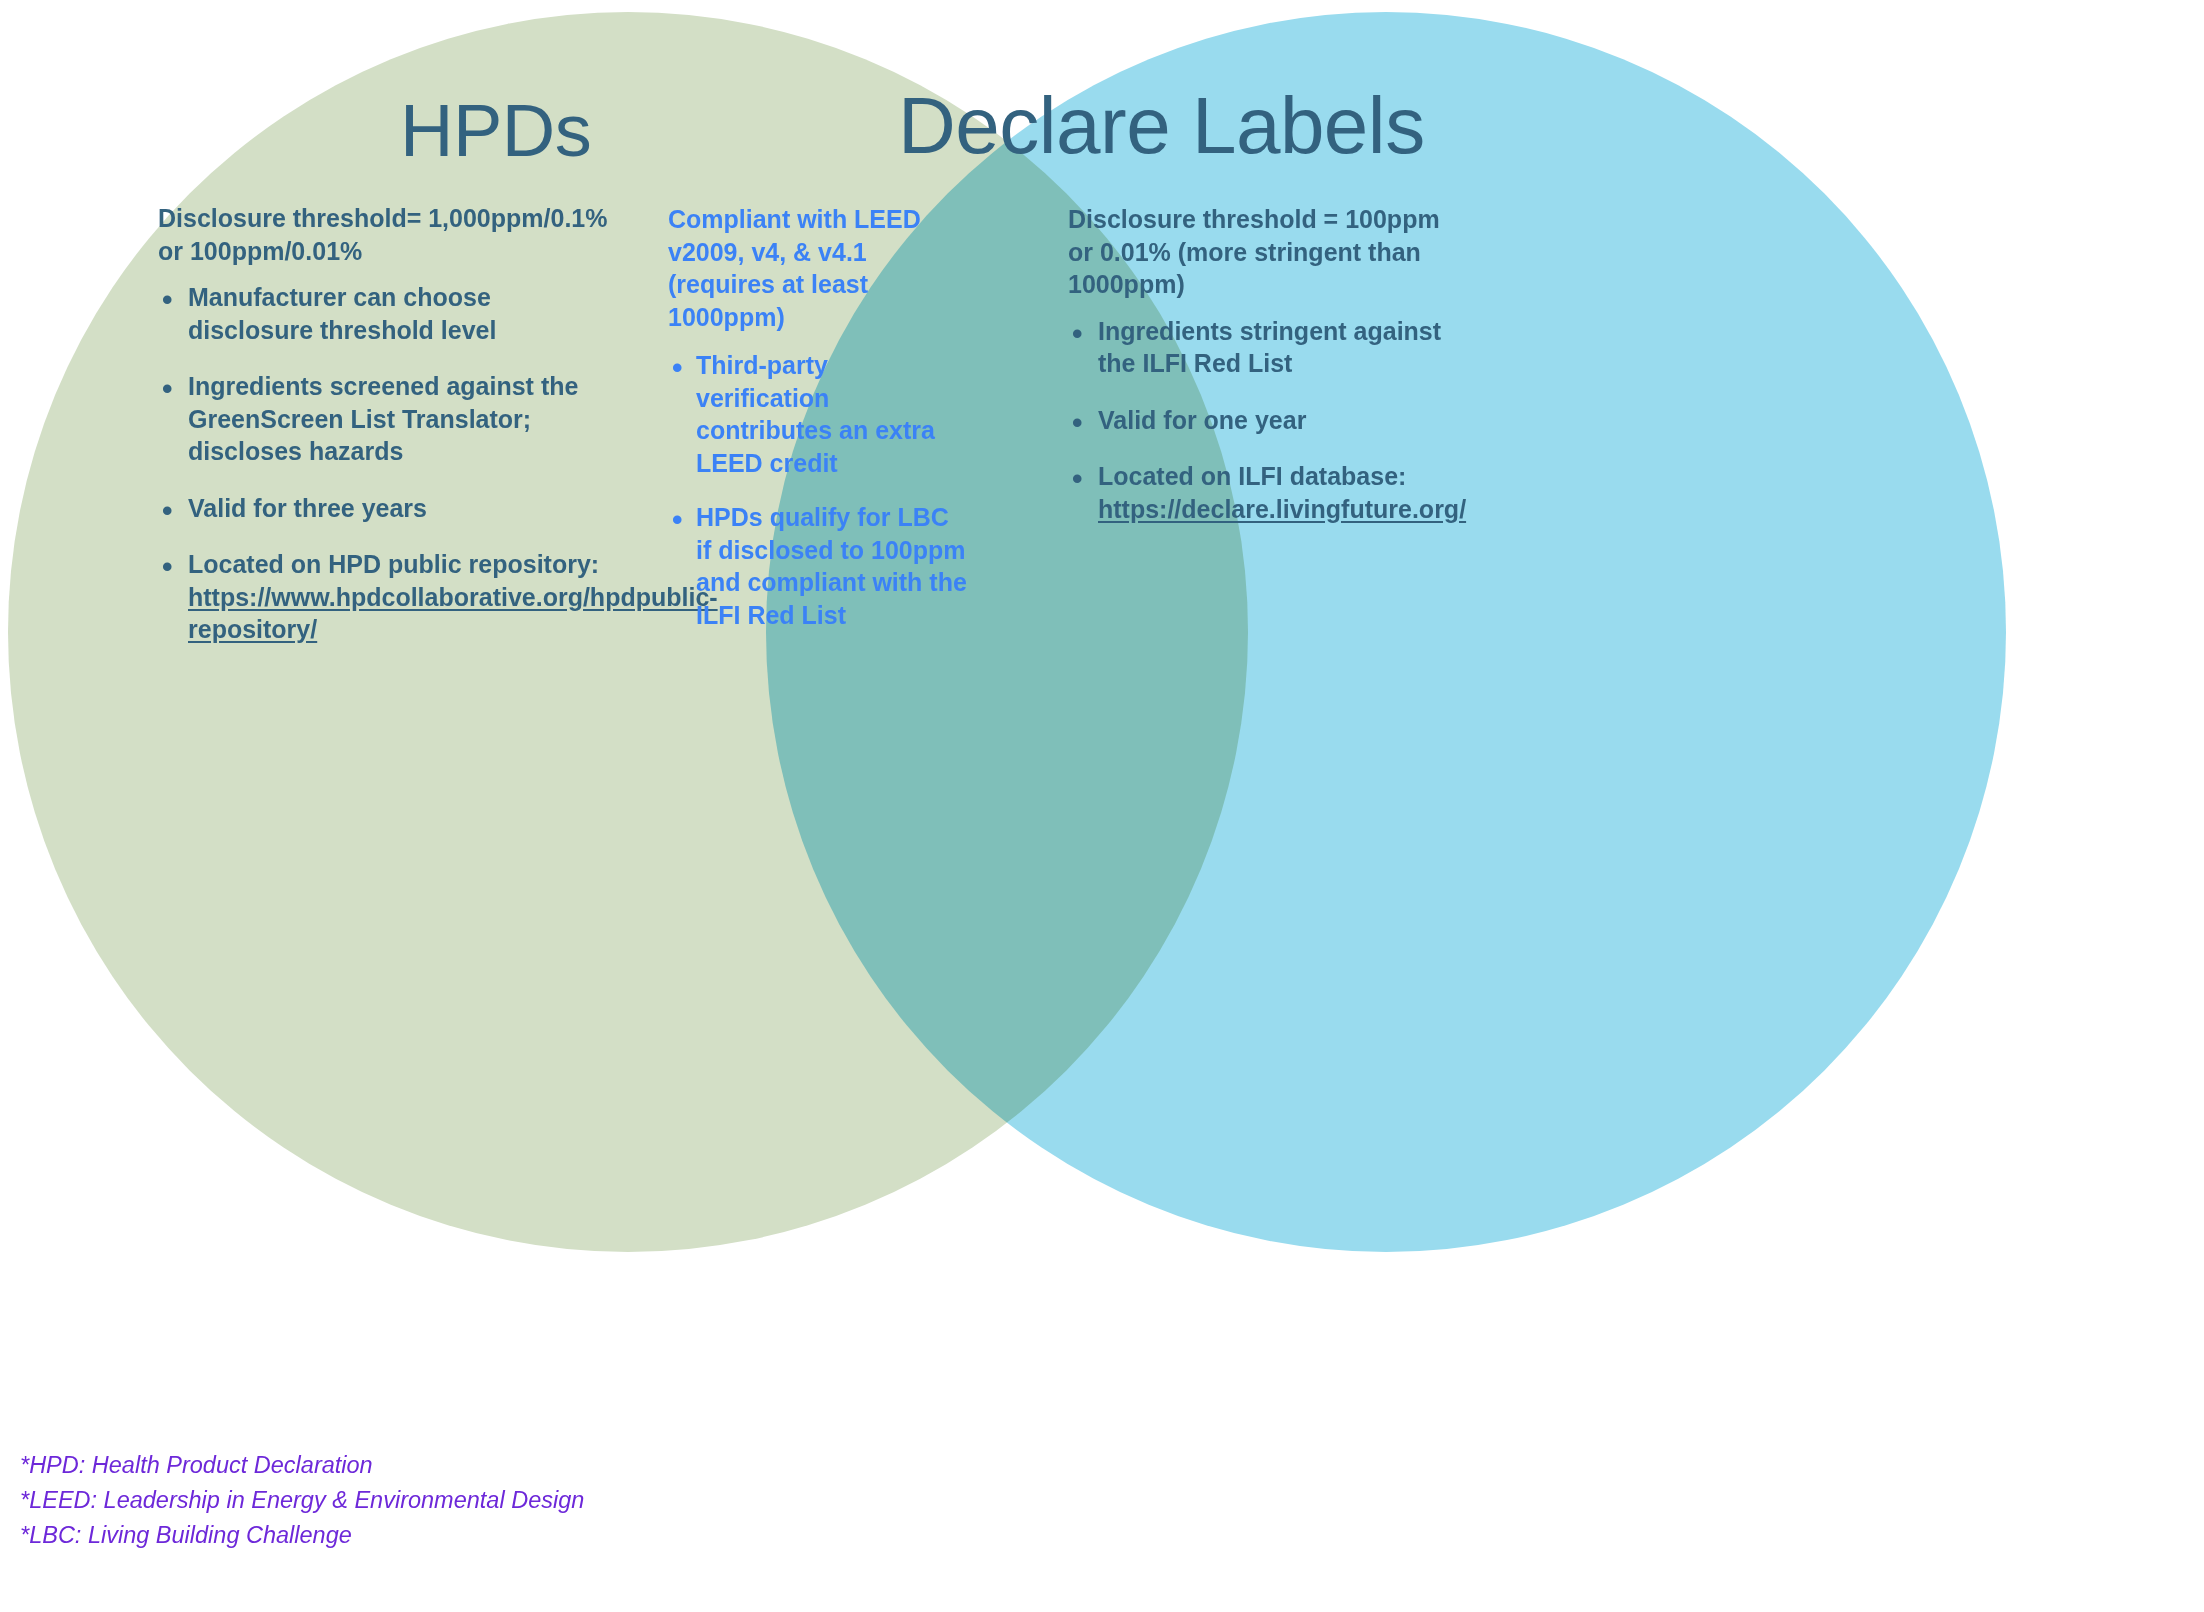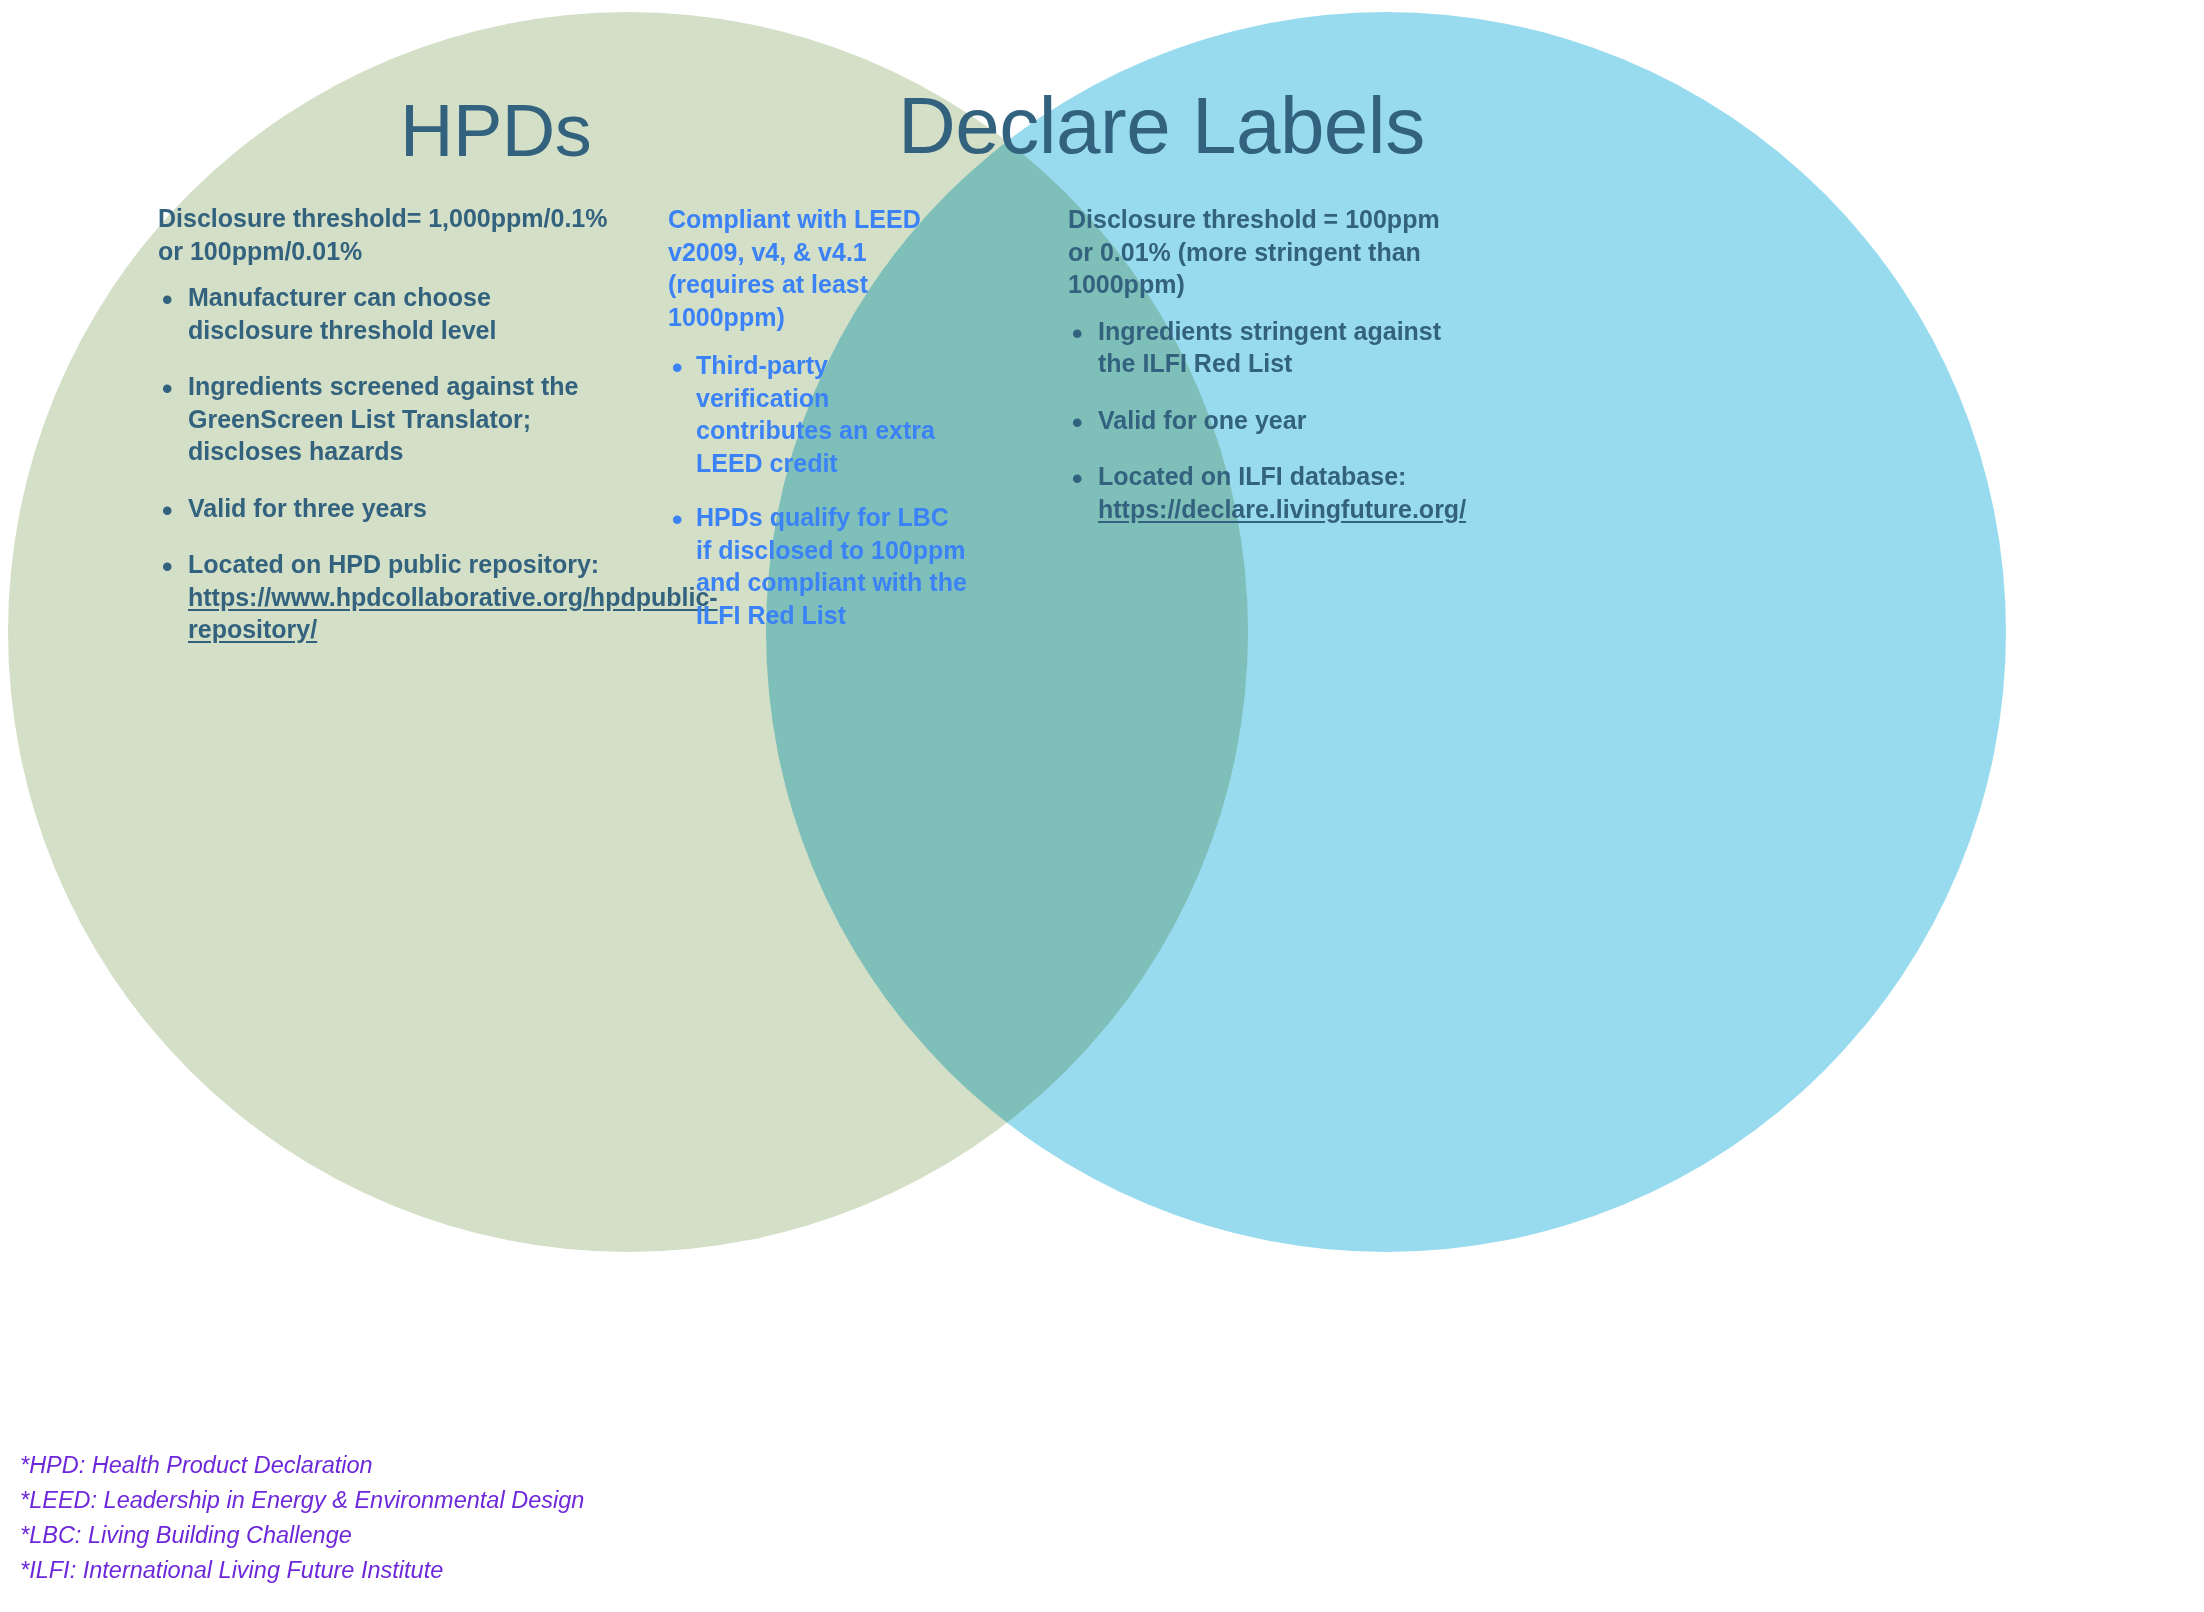--- a/index.html
+++ b/index.html
@@ -151,16 +151,15 @@
       <li><span>Ingredients stringent against the ILFI Red List</span></li>
       <li><span>Valid for one year</span></li>
       <li><span>Located on ILFI database: </span><span class="u">https://declare.livingfuture.org/</span></li>
     </ul>
   </div>
 
   <div id="footnotes">
     <div>*HPD: Health Product Declaration</div>
     <div>*LEED: Leadership in Energy &amp; Environmental Design</div>
     <div>*LBC: Living Building Challenge</div>
-    <div>*ILFI: International Living Future Institute</div>
   </div>
 
 </div>
 
 </body></html>

